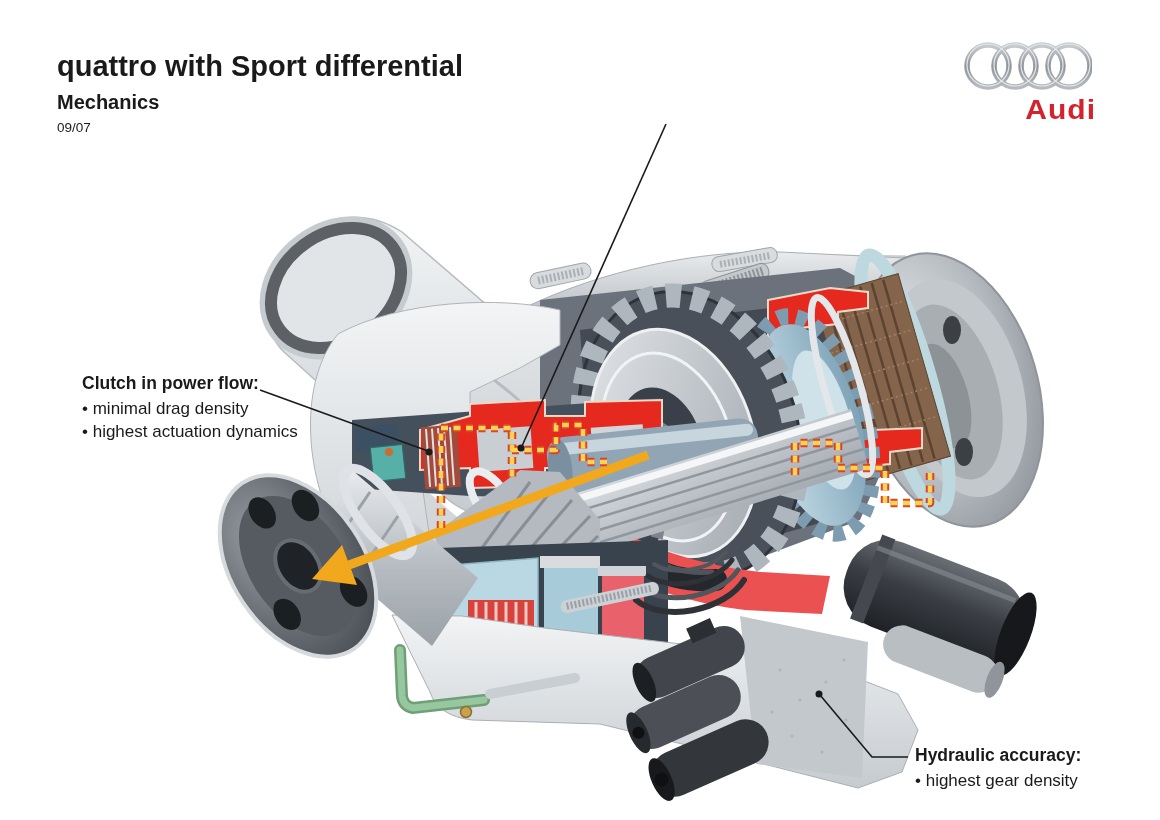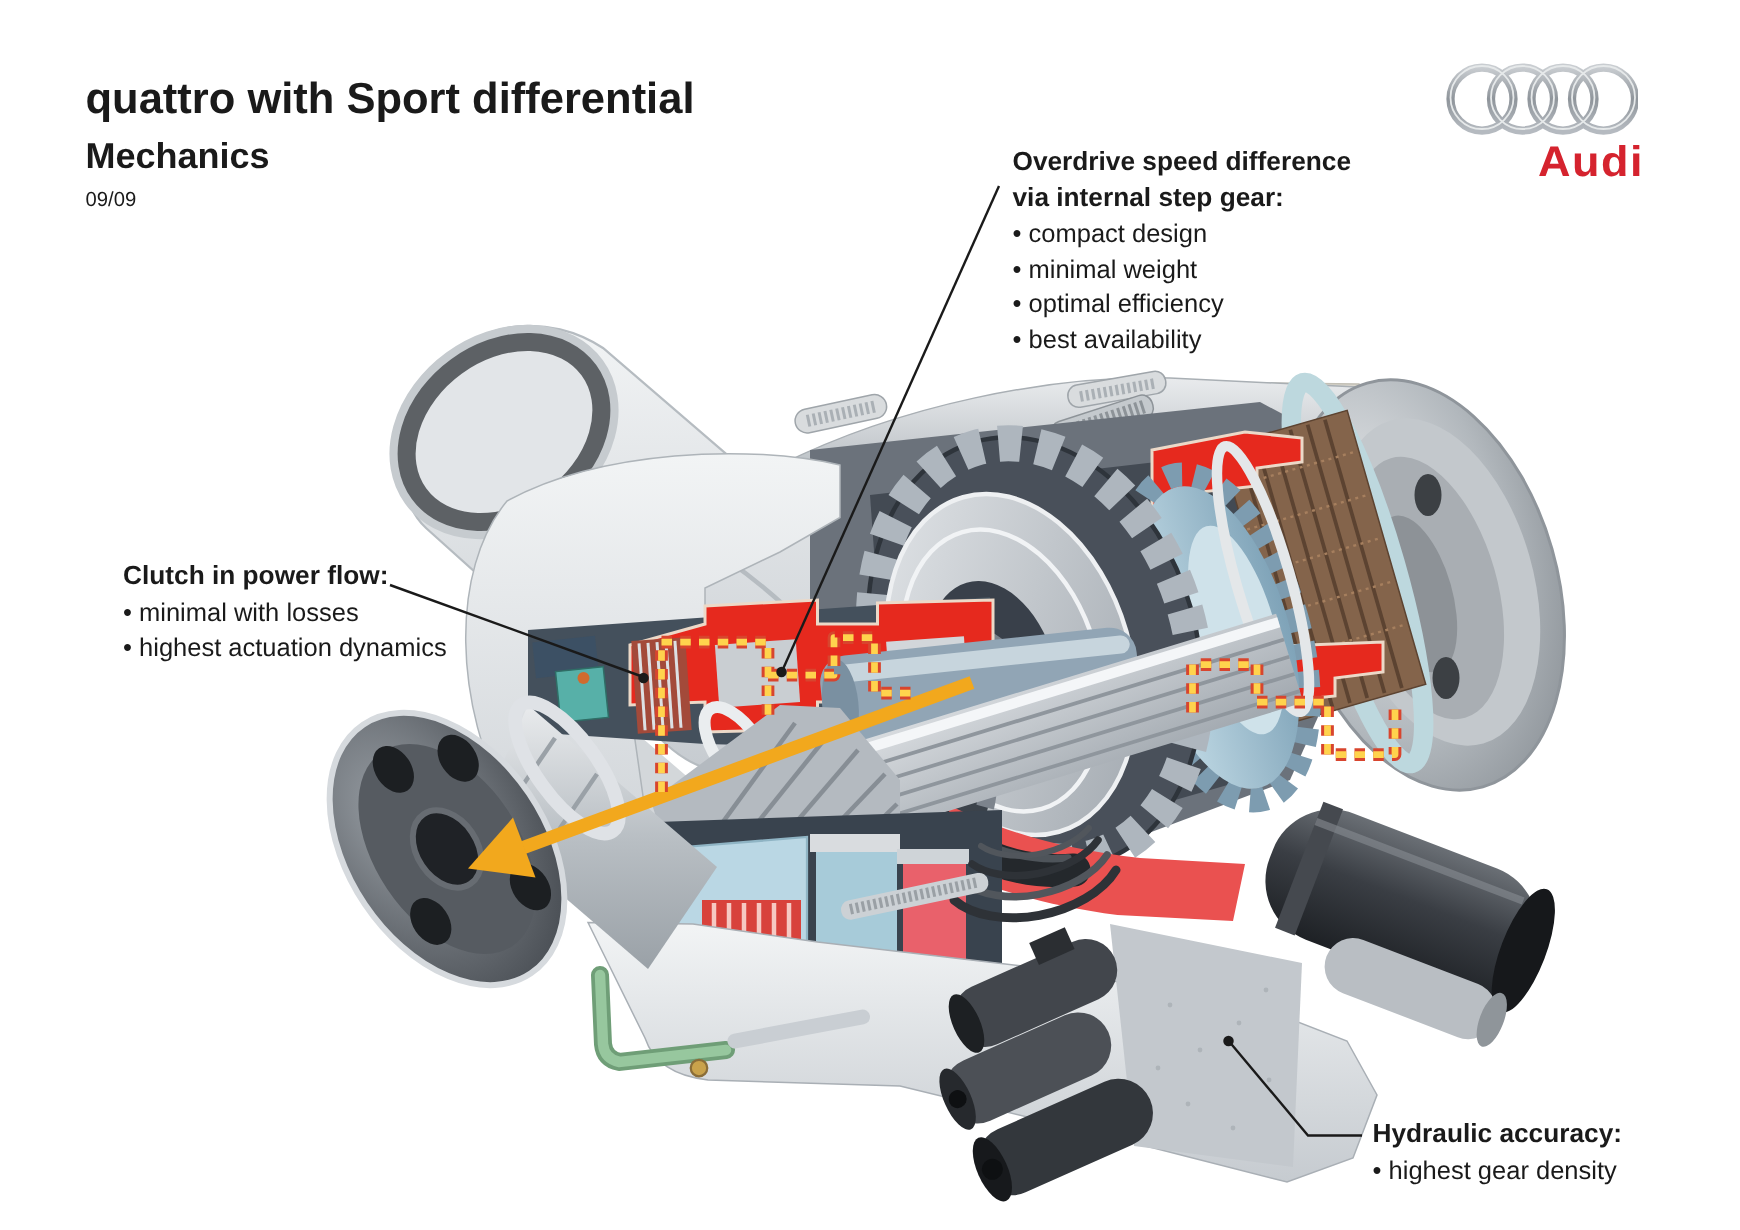--- a/index.html
+++ b/index.html
@@ -1,21 +1,21 @@
 <!DOCTYPE html>
 <html><head>
 <meta charset="utf-8">
 <style>
   html,body{margin:0;padding:0;background:#ffffff;}
   #page{position:relative;width:1160px;height:820px;background:#ffffff;overflow:hidden;
         font-family:"Liberation Sans","DejaVu Sans",sans-serif;color:#1a1a1a;}
   
   #header{position:absolute;left:57px;top:50px;}
   #page-title{font-size:29px;font-weight:700;line-height:32px;letter-spacing:0;}
-  #page-subtitle{font-size:24px;font-weight:700;margin-top:9px;}
+  #page-subtitle{font-size:20px;font-weight:700;margin-top:9px;}
   #page-date{font-size:13.5px;font-weight:400;margin-top:6px;}
   
   #logo{position:absolute;left:960px;top:40px;width:136px;text-align:right;}
   #logo svg{display:block;margin:0 auto;}
   #audi-wordmark{color:#d5232e;font-weight:700;font-size:30px;line-height:30px;
                  letter-spacing:1px;transform:scaleY(.95);margin-top:2px;}
   
   .annotation{position:absolute;font-size:17px;line-height:23.5px;}
   .annotation .ann-title{font-weight:700;font-size:17.5px;margin:0;}
   .annotation ul{list-style:none;margin:1px 0 0 0;padding:0;}
@@ -327,21 +327,21 @@
       <line x1="260" y1="390" x2="428" y2="451"></line>
       <circle cx="429" cy="452" r="3.5" fill="#1a1a1a" stroke="none"></circle>
       <path d="M908,757 L872,757 L820,695" fill="none"></path>
       <circle cx="819" cy="694" r="3.5" fill="#1a1a1a" stroke="none"></circle>
     </g>
   </svg>
 
   <div id="header">
     <div id="page-title">quattro with Sport differential</div>
     <div id="page-subtitle">Mechanics</div>
-    <div id="page-date">09/09</div>
+    <div id="page-date">09/07</div>
   </div>
 
   <div id="logo">
     <svg width="128" height="52" viewBox="0 0 128 52">
       <defs>
         <linearGradient id="ringGrad" x1="0" y1="0" x2="0" y2="1">
           <stop offset="0" stop-color="#c9cdd1"></stop>
             <stop offset=".5" stop-color="#8f959b"></stop>
             <stop offset="1" stop-color="#b5bac0"></stop>
         </linearGradient>
@@ -355,35 +355,25 @@
       <g fill="none" stroke="#e6e9ea" stroke-width="1.2">
         <circle cx="24" cy="25" r="21"></circle>
           <circle cx="51" cy="25" r="21"></circle>
         <circle cx="78" cy="25" r="21"></circle>
           <circle cx="105" cy="25" r="21"></circle>
       </g>
     </svg>
     <div id="audi-wordmark">Audi</div>
   </div>
 
-  <div id="ann-overdrive" class="annotation">
-    <p class="ann-title">Overdrive speed difference</p>
-    <p class="ann-title">via internal step gear:</p>
-    <ul>
-      <li>compact design</li>
-      <li>minimal weight</li>
-      <li>optimal efficiency</li>
-      <li>best availability</li>
-    </ul>
-  </div>
 
   <div id="ann-clutch" class="annotation">
     <p class="ann-title">Clutch in power flow:</p>
     <ul>
-      <li>minimal with losses</li>
+      <li>minimal drag density</li>
       <li>highest actuation dynamics</li>
     </ul>
   </div>
 
   <div id="ann-hydraulic" class="annotation">
     <p class="ann-title">Hydraulic accuracy:</p>
     <ul>
       <li>highest gear density</li>
     </ul>
   </div>

